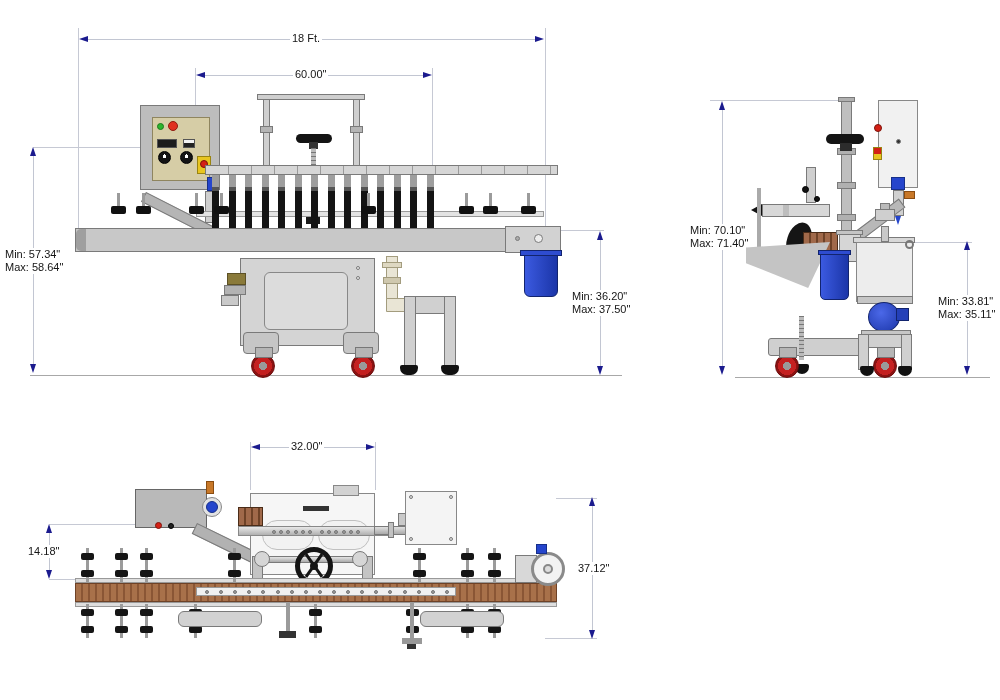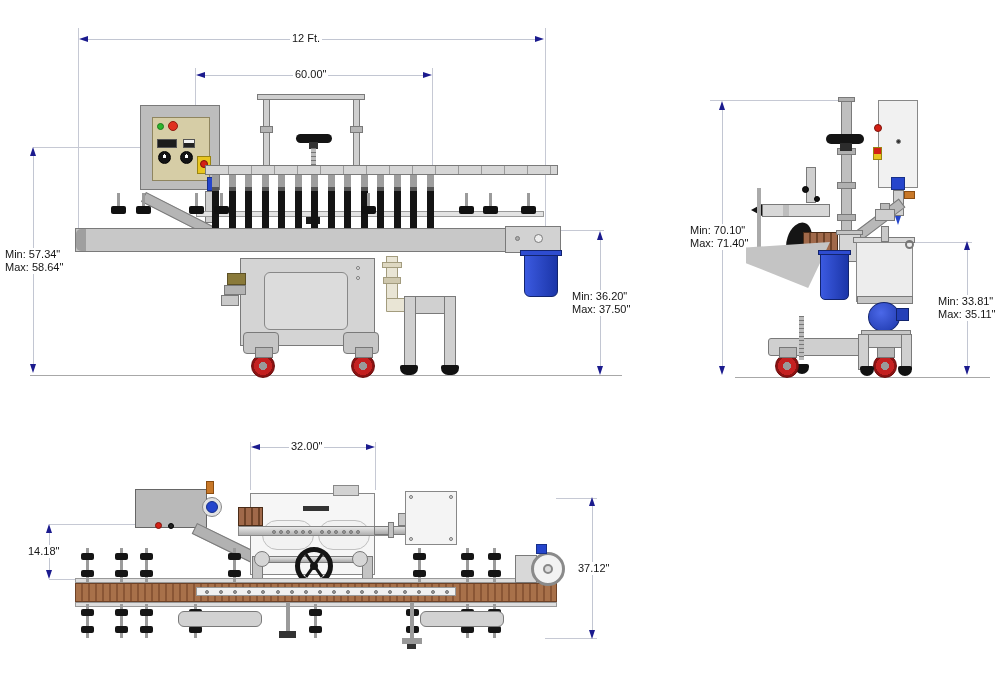--- a/index.html
+++ b/index.html
@@ -50,21 +50,21 @@
     <div class="ext" style="left:78px;top:28px;width:1px;height:202px"></div>
     <div class="ext" style="left:545px;top:28px;width:1px;height:198px"></div>
     <div class="ext" style="left:195px;top:68px;width:1px;height:42px"></div>
     <div class="ext" style="left:432px;top:68px;width:1px;height:106px"></div>
     <div class="ext" style="left:33px;top:147px;width:120px;height:1px"></div>
     <div class="ext" style="left:500px;top:230px;width:104px;height:1px"></div>
 
     <div class="dline" style="left:82px;top:39px;width:459px;height:1px"></div>
     <div class="arr left" style="left:79px;top:36px"></div>
     <div class="arr right" style="left:535px;top:36px"></div>
-    <div class="dimlabel" style="left:290px;top:32px">12 Ft.</div>
+    <div class="dimlabel" style="left:290px;top:32px">18 Ft.</div>
 
     <div class="dline" style="left:198px;top:75px;width:231px;height:1px"></div>
     <div class="arr left" style="left:196px;top:72px"></div>
     <div class="arr right" style="left:423px;top:72px"></div>
     <div class="dimlabel" style="left:293px;top:68px">60.00"</div>
 
     <div class="dline" style="left:33px;top:152px;width:1px;height:216px"></div>
     <div class="arr up" style="left:30px;top:147px"></div>
     <div class="arr down" style="left:30px;top:364px"></div>
     <div class="dimlabel" style="left:3px;top:248px">

